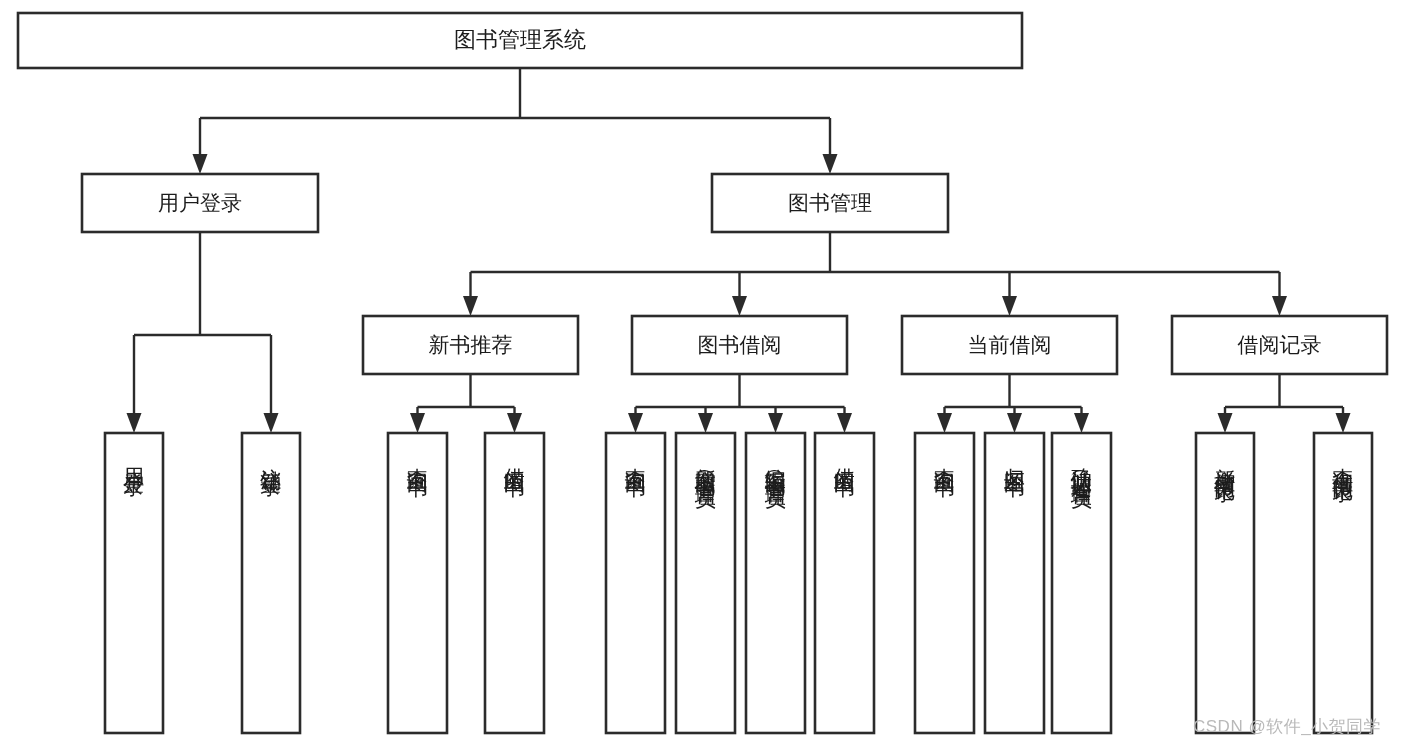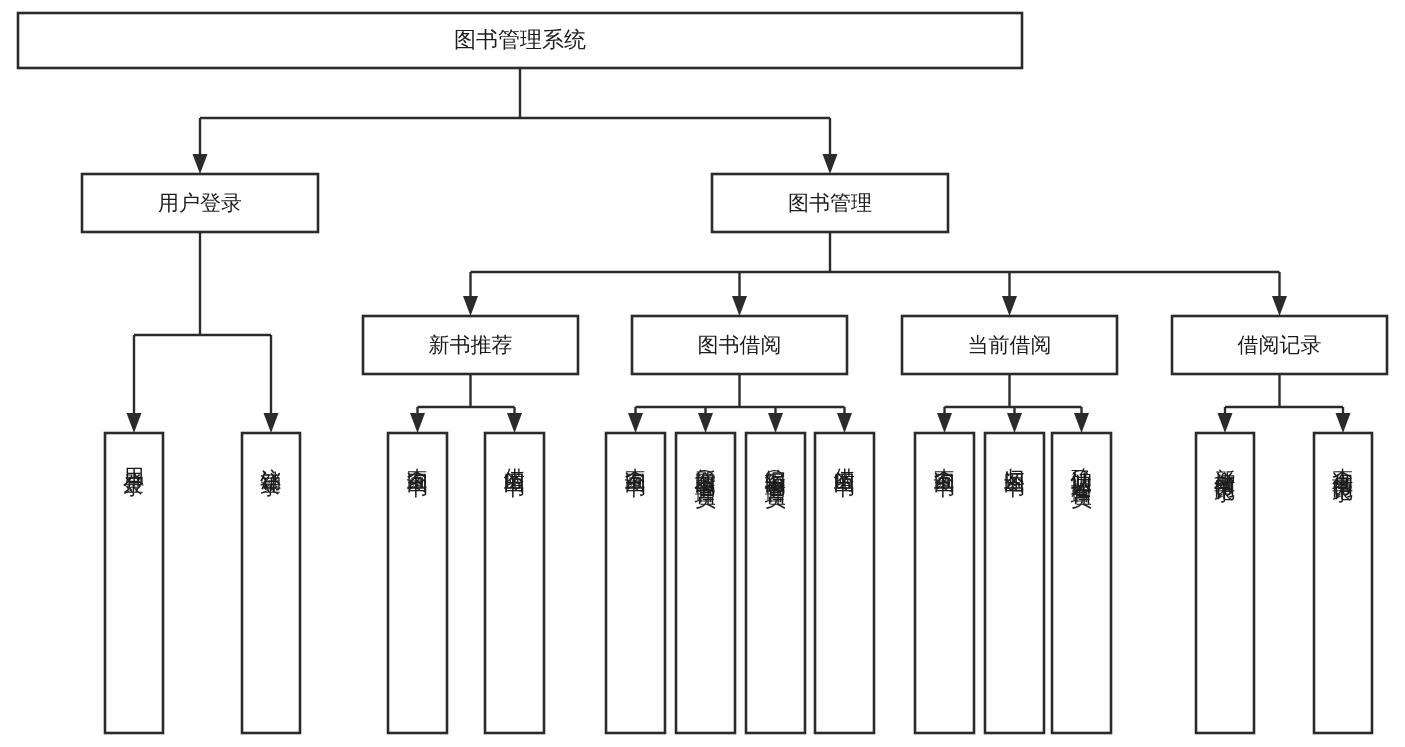--- a/index.html
+++ b/index.html
@@ -211,13 +211,14 @@
         <span class="vlabel-text">确认归还（管理员）</span>
       </div>
       <div class="vlabel-wrap" style="left: 1196px; top: 451px; width: 58px; height: 276px;">
         <span class="vlabel-text">新增借阅记录</span>
       </div>
       <div class="vlabel-wrap" style="left: 1314px; top: 451px; width: 58px; height: 276px;">
         <span class="vlabel-text">查询借阅记录</span>
       </div>
     </div>
 
+  <div class="watermark" style="left:1193px; top:715px;">CSDN @软件_小贺同学</div>
 </div>
 
 </body></html>

